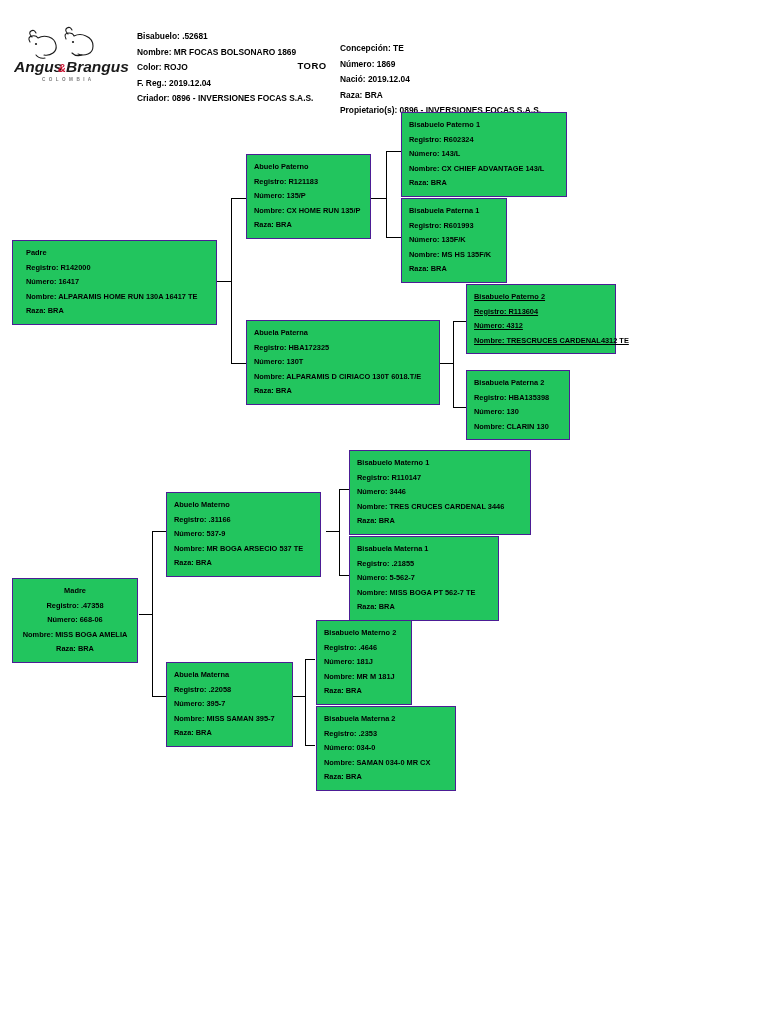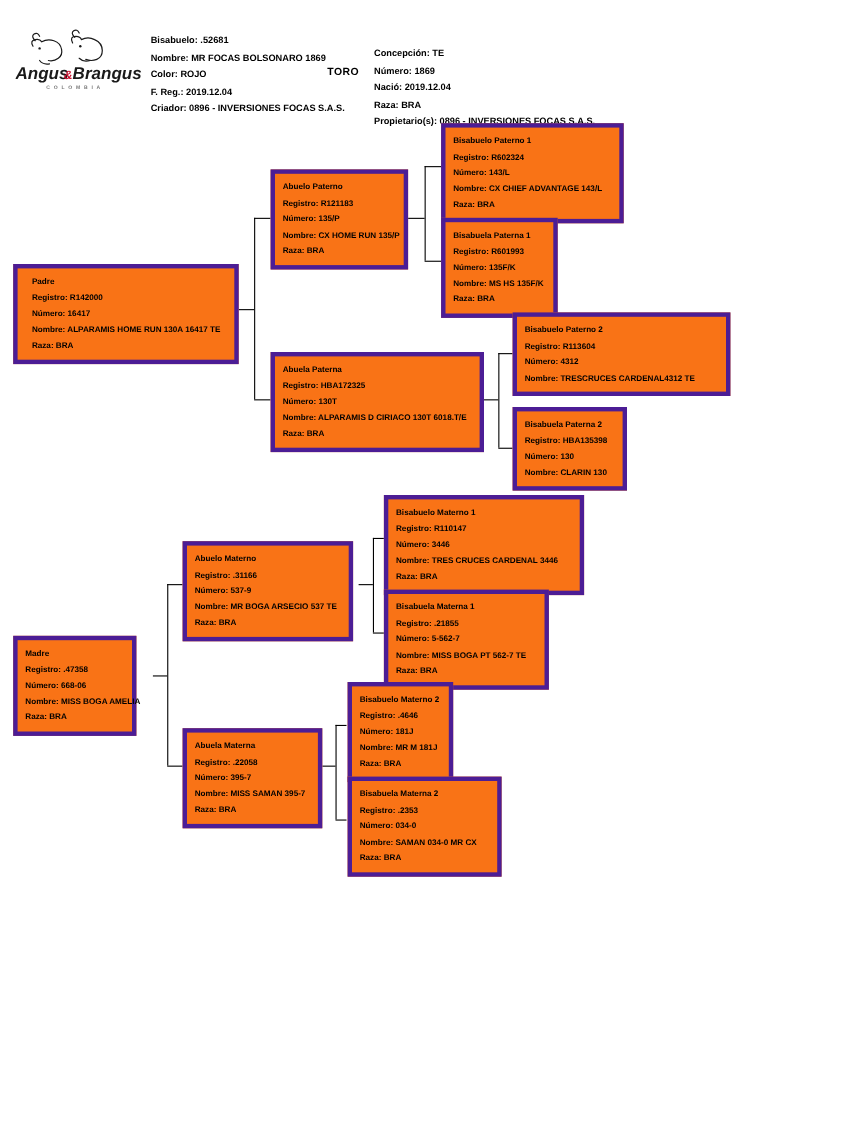--- a/index.html
+++ b/index.html
@@ -45,22 +45,22 @@
     line-height: 15.5px;
     white-space: nowrap;
   }
   #hdr-left  { left: 137px; top: 29px; }
   #hdr-right { left: 340px; top: 29px; margin-top: 12px; }
   .hdr-row { height: 15.5px; }
 
   
   .node {
     position: absolute;
-    border: 4px solid #4c1d95;
-    background: #f97316;
+    border: 1px solid #4c1d95;
+    background: #22c55e;
     box-sizing: border-box;
     padding: 5px 7px 5px 7px;
     font-size: 7.4px;
     font-weight: bold;
     line-height: 14.6px;
     white-space: nowrap;
   }
   .node .role { display: block; }
   .node .fld  { display: block; }
 
@@ -175,35 +175,35 @@
 </div>
 
 <div class="node" style="left:401px; top:198px; width:106px;">
   <span class="role">Bisabuela Paterna 1</span>
   <span class="fld">Registro: R601993</span>
   <span class="fld">Número: 135F/K</span>
   <span class="fld">Nombre: MS HS 135F/K</span>
   <span class="fld">Raza: BRA</span>
 </div>
 
-<div class="node" style="left:466px; top:284px; width:198px;">
+<div class="node" style="left:466px; top:284px; width:150px;text-decoration:underline;">
   <span class="role">Bisabuelo Paterno 2</span>
   <span class="fld">Registro: R113604</span>
   <span class="fld">Número: 4312</span>
   <span class="fld">Nombre: TRESCRUCES CARDENAL4312 TE</span>
 </div>
 
 <div class="node" style="left:466px; top:370px; width:104px;">
   <span class="role">Bisabuela Paterna 2</span>
   <span class="fld">Registro: HBA135398</span>
   <span class="fld">Número: 130</span>
   <span class="fld">Nombre: CLARIN 130</span>
 </div>
 
-<div class="node" style="left:12px; top:578px; width:112px;">
+<div class="node" style="left:12px; top:578px; width:126px;text-align:center;">
   <span class="role">Madre</span>
   <span class="fld">Registro: .47358</span>
   <span class="fld">Número: 668-06</span>
   <span class="fld">Nombre: MISS BOGA AMELIA</span>
   <span class="fld">Raza: BRA</span>
 </div>
 
 <div class="node" style="left:166px; top:492px; width:155px;">
   <span class="role">Abuelo Materno</span>
   <span class="fld">Registro: .31166</span>

